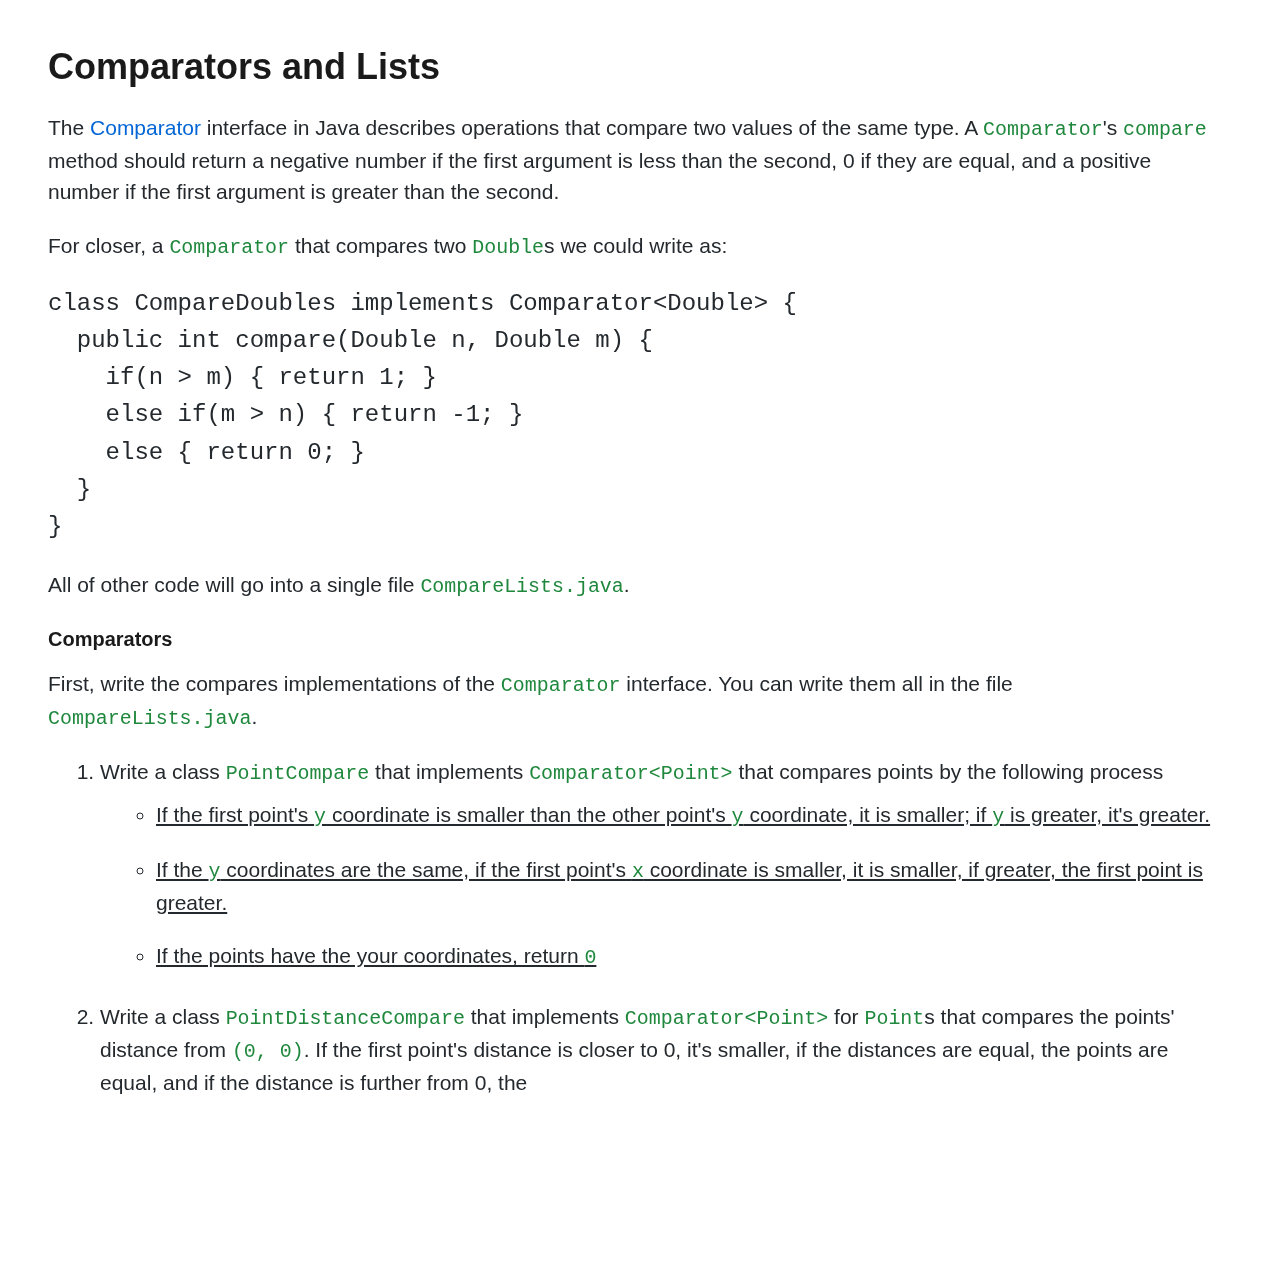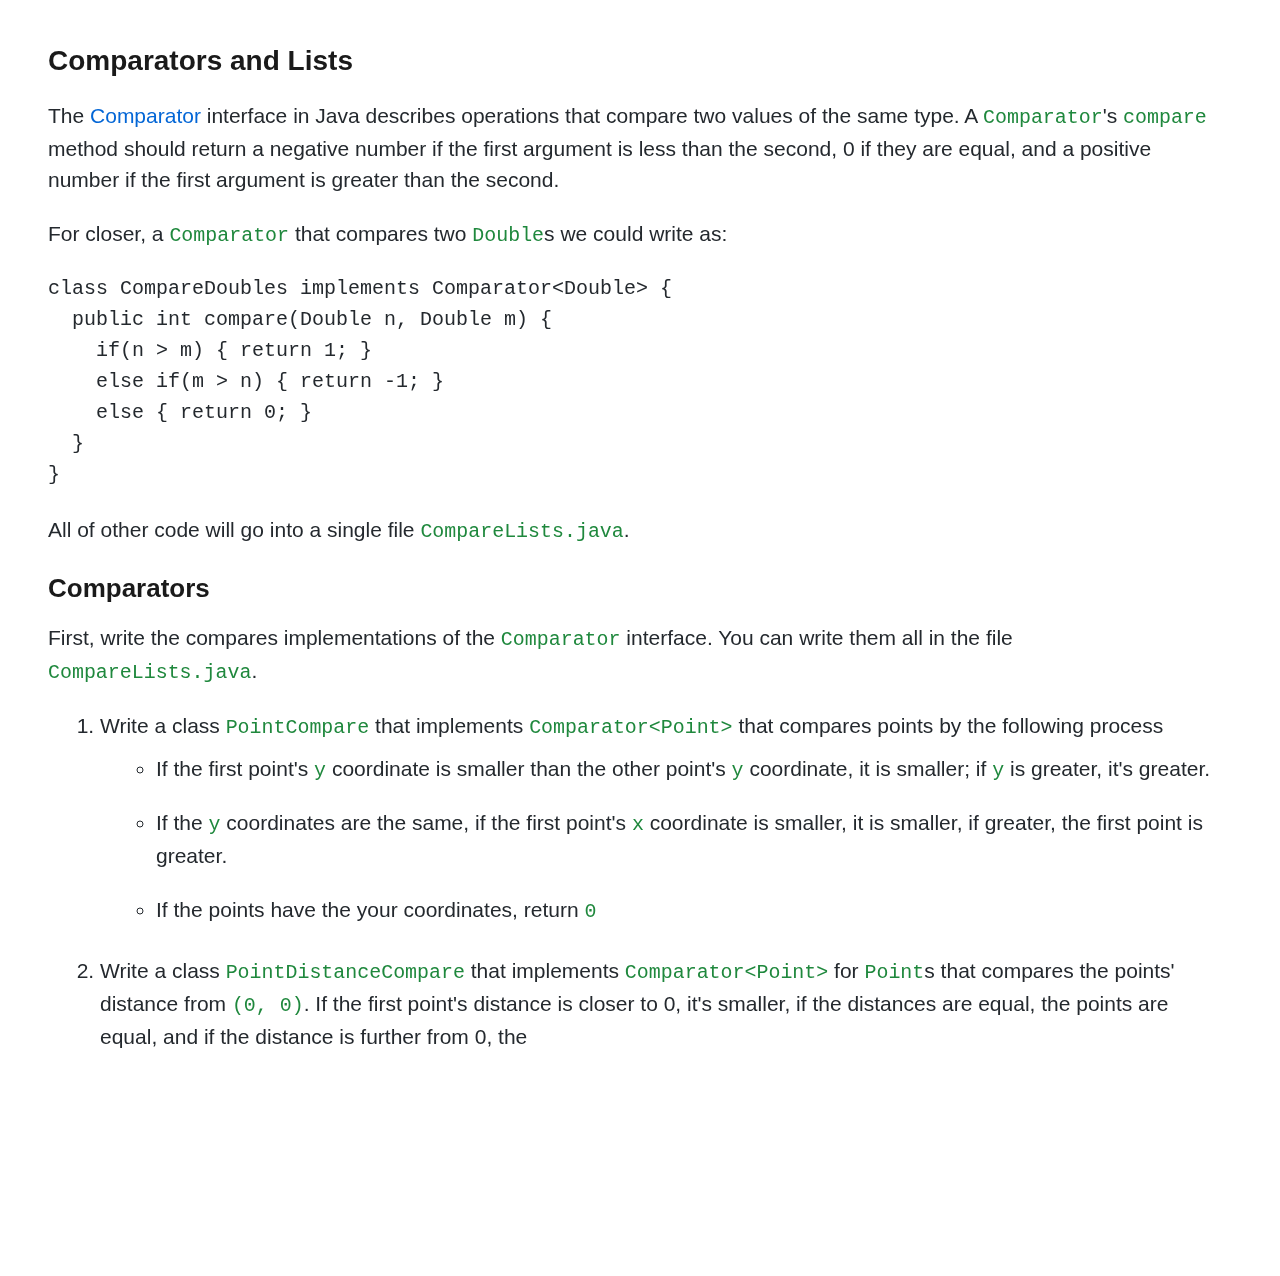--- a/index.html
+++ b/index.html
@@ -9,62 +9,63 @@
       font-family: -apple-system, BlinkMacSystemFont, "Segoe UI", Helvetica, Arial, sans-serif;
       font-size: 21px;
       line-height: 1.5;
       color: #24292e;
       margin: 0;
       padding: 40px 48px;
       max-width: 1280px;
       background: #ffffff;
     }
     h2 {
-      font-size: 28px;
+      font-size: 36px;
       font-weight: 600;
       margin: 0 0 18px 0;
       color: #1a1a1a;
     }
     h3 {
-      font-size: 26px;
+      font-size: 20px;
       font-weight: 600;
       margin: 12px 0 14px 0;
       color: #1a1a1a;
     }
     p {
       margin: 0 16px 22px 0;
     }
     a.link {
       color: #0366d6;
       text-decoration: none;
     }
     code.inline {
       font-family: "SFMono-Regular", Consolas, "Liberation Mono", Menlo, monospace;
       font-size: 0.95em;
       color: #1f883d;
     }
     pre.codeblock {
       font-family: "SFMono-Regular", Consolas, "Liberation Mono", Menlo, monospace;
-      font-size: 20px;
+      font-size: 24px;
       line-height: 1.55;
       white-space: pre;
       margin: 0 0 24px 0;
       color: #24292e;
     }
     ol {
       padding-left: 48px;
       margin: 4px;
     }
     ol > li {
       margin-bottom: 28px;
     }
     ul {
       list-style-type: circle;
       padding-left: 56px;
       margin: 10px 0 0 0;
+      text-decoration: underline;
     }
     ul > li {
       margin-bottom: 22px;
     }
     .li-body {
       display: inline;
     }
   </style>
 </head>
 <body>

